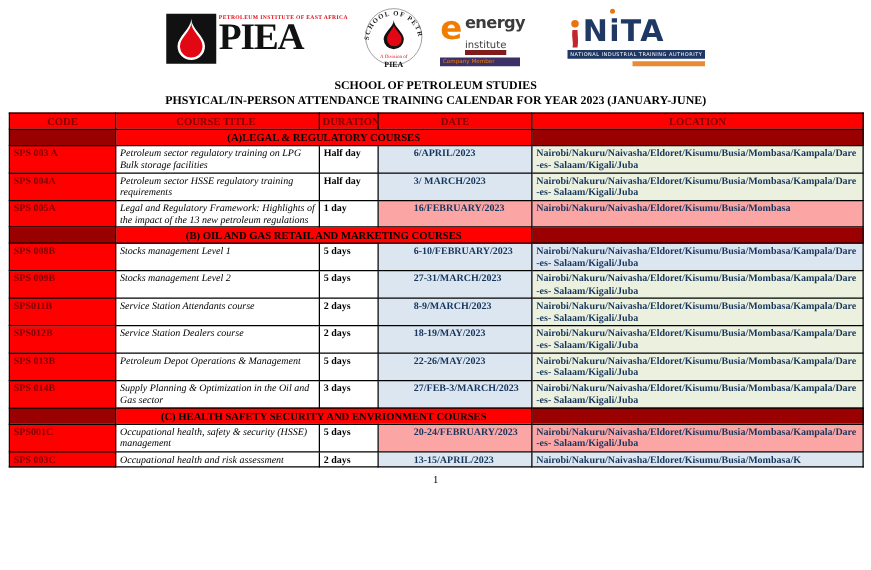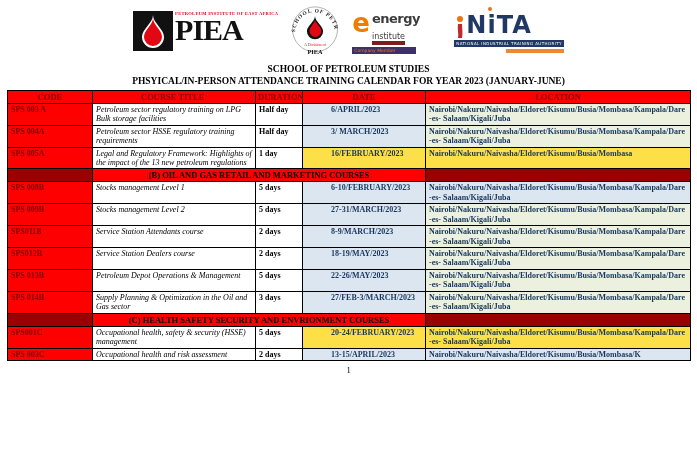--- a/index.html
+++ b/index.html
@@ -42,21 +42,21 @@
   th{background:#fe0000;color:#7f0000;font-size:8.5px;font-weight:bold;padding:1px 2px;}
   th.h-title{text-align:left;padding-left:48px;}
   td.sec-side{background:#9b0000;}
   td.sec-label{background:#fe0000;color:#000;font-weight:bold;text-align:center;font-size:8.5px;}
   td.code{background:#fe0000;color:#7f0000;font-weight:bold;font-size:8px;}
   td.title{font-size:8px;font-style:italic;}
   td.dur{font-weight:bold;font-size:8px;}
   td.date{font-weight:bold;font-size:8px;color:#17365d;padding-left:28px;}
   td.loc{font-weight:bold;font-size:8px;color:#17365d;word-break:break-all;}
   .bg-blue{background:#dce6f1;} .bg-green{background:#ebf1de;}
-  .bg-gray{background:#fde047;}
+  .bg-gray{background:#fca5a5;}
 
   .page-num{text-align:center;font-size:8.5px;margin-top:4px;}
 </style>
 </head>
 <body>
 
 <div class="page">
 
   <div class="logo-row">
 
@@ -130,20 +130,25 @@
         <tr id="header-row">
           <th>CODE</th>
           <th class="h-title">COURSE TITLE</th>
           <th>DURATION</th>
           <th>DATE</th>
           <th>LOCATION</th>
         </tr>
       </thead>
     <tbody id="table-body">
         <tr>
+          <td class="sec-side"></td>
+          <td class="sec-label" colspan="3">(A)LEGAL &amp; REGULATORY COURSES</td>
+          <td class="sec-side"></td>
+        </tr>
+        <tr>
           <td class="code">SPS 003 A</td>
           <td class="title">Petroleum sector regulatory training on LPG Bulk storage facilities</td>
           <td class="dur">Half day</td>
           <td class="date bg-blue">6/APRIL/2023</td>
           <td class="loc bg-green">Nairobi/Nakuru/Naivasha/Eldoret/Kisumu/Busia/Mombasa/Kampala/Dare-es- Salaam/Kigali/Juba</td>
         </tr>
         <tr>
           <td class="code">SPS 004A</td>
           <td class="title">Petroleum sector HSSE regulatory training requirements</td>
           <td class="dur">Half day</td>

